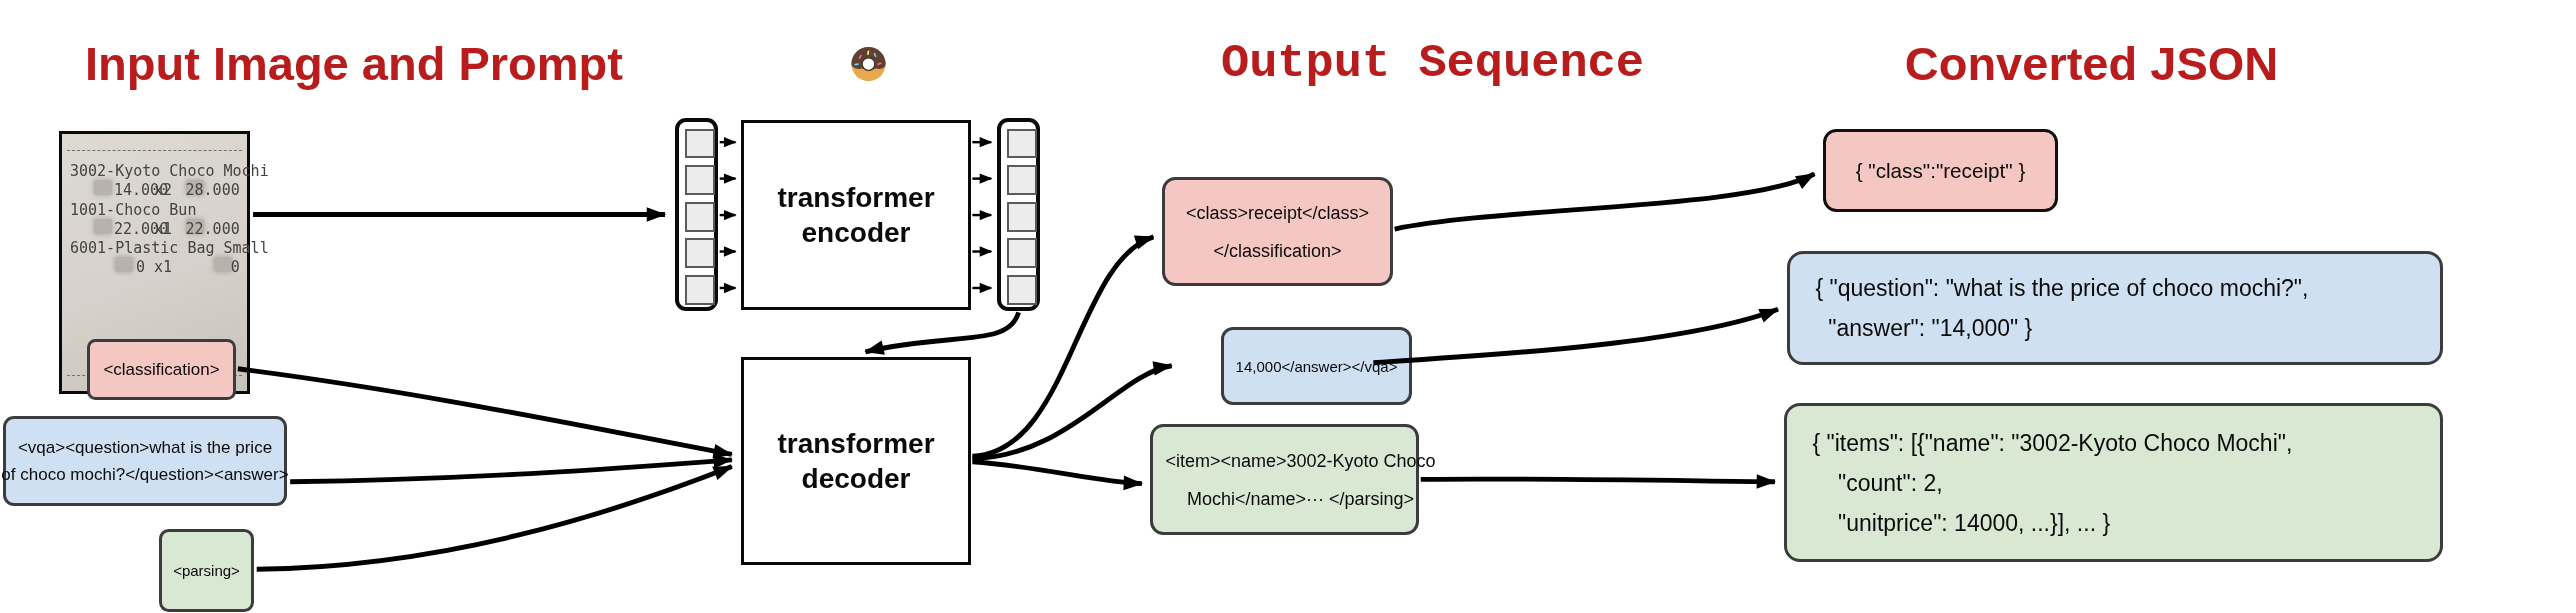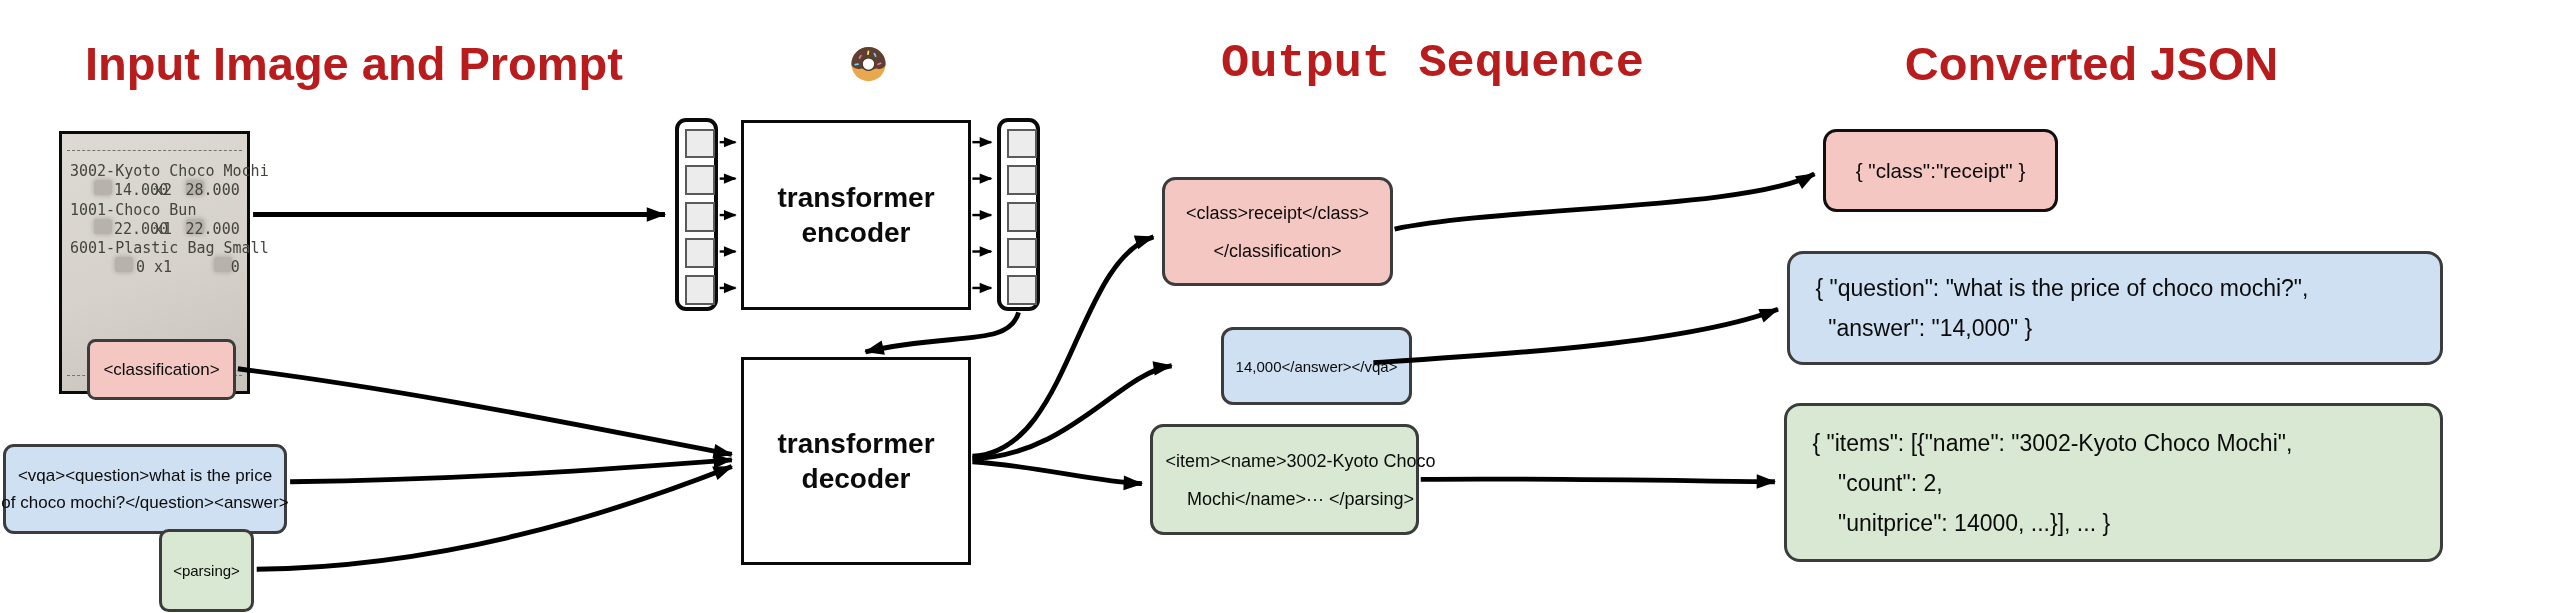--- a/index.html
+++ b/index.html
@@ -134,21 +134,21 @@
 
 <div class="abs block" style="left:741px;top:357px;width:230px;height:208px;">
   <span>transformer</span>
   <span>decoder</span>
 </div>
 
 <div class="abs tbox pink" style="left:87px;top:339px;width:149px;height:61px;border-radius:8.5px;font-size:17px;">
   <span class="pline">&lt;classification&gt;</span>
 </div>
 
-<div class="abs tbox blue" style="left:3px;top:444px;width:284px;height:90px;border-radius:11px;font-size:17px;line-height:27px;">
+<div class="abs tbox blue" style="left:3px;top:416px;width:284px;height:90px;border-radius:11px;font-size:17px;line-height:27px;">
   <span class="pline">&lt;vqa&gt;&lt;question&gt;what is the price</span>
   <span class="pline">of choco mochi?&lt;/question&gt;&lt;answer&gt;</span>
 </div>
 
 <div class="abs tbox green" style="left:159px;top:529px;width:95px;height:83px;border-radius:9.7px;font-size:15px;">
   <span class="pline">&lt;parsing&gt;</span>
 </div>
 
 <div class="abs tbox pink" style="left:1162px;top:177px;width:231px;height:109px;border-radius:13.4px;font-size:18px;line-height:38px;text-align:right;">
   <span class="pline">&lt;class&gt;receipt&lt;/class&gt;</span>

